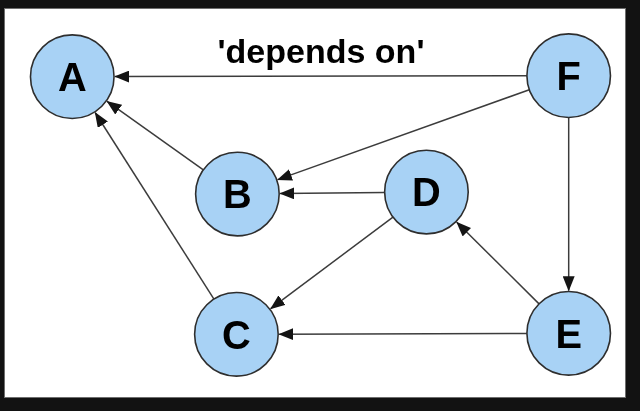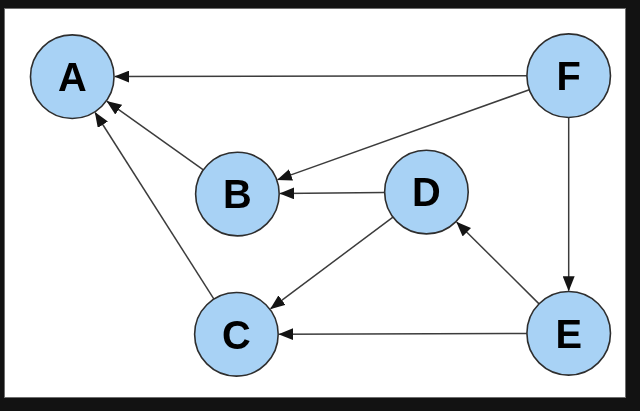--- a/index.html
+++ b/index.html
@@ -82,14 +82,15 @@
         </g>
         <g>
           <circle cx="566" cy="326" r="42" fill="#A8D2F5" stroke="#2E2E2E" stroke-width="1.6"></circle>
           <text x="566" y="326" text-anchor="middle" dy="0.36em" fill="#000000" class="node-letter">E</text>
         </g>
         <g>
           <circle cx="566" cy="67" r="42" fill="#A8D2F5" stroke="#2E2E2E" stroke-width="1.6"></circle>
           <text x="566" y="67" text-anchor="middle" dy="0.36em" fill="#000000" class="node-letter">F</text>
         </g>
       </svg>
+    <div class="edge-label" style="left: 316px; top: 24px;">'depends on'</div>
   </div>
 </div>
 
 </body></html>

